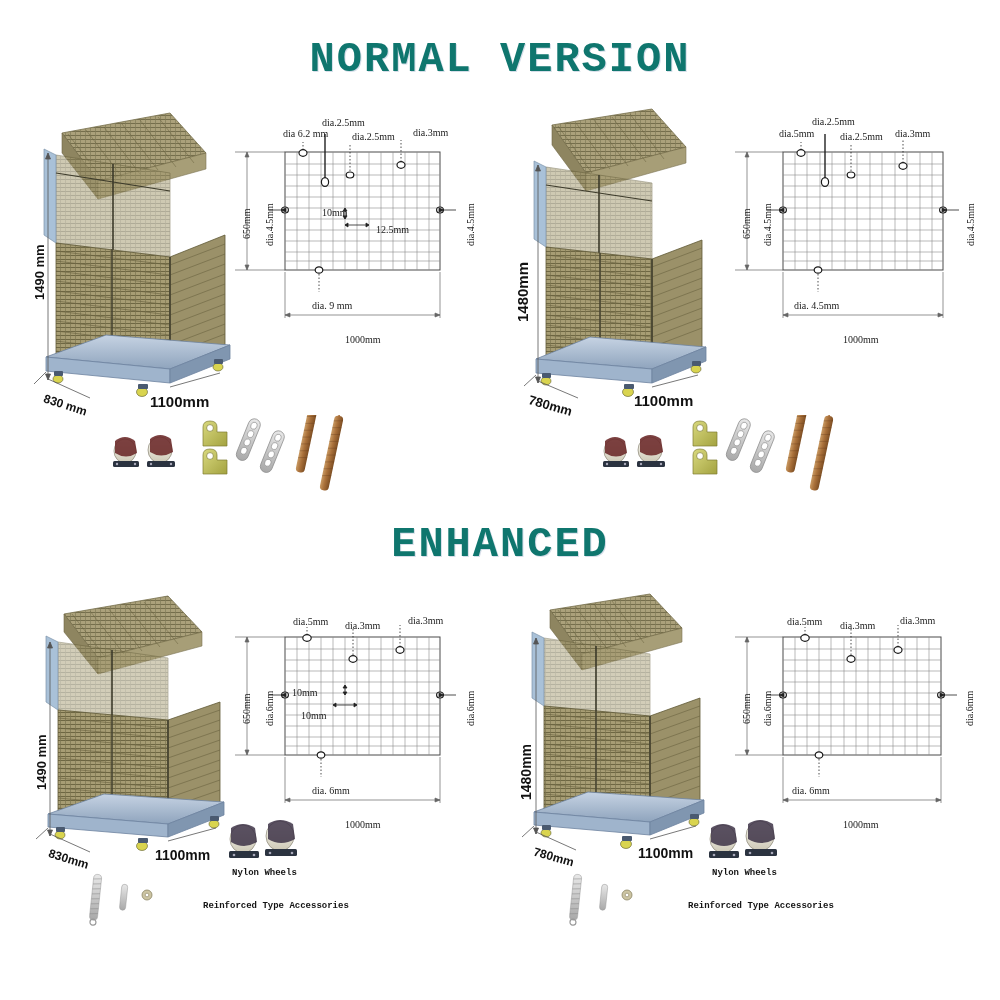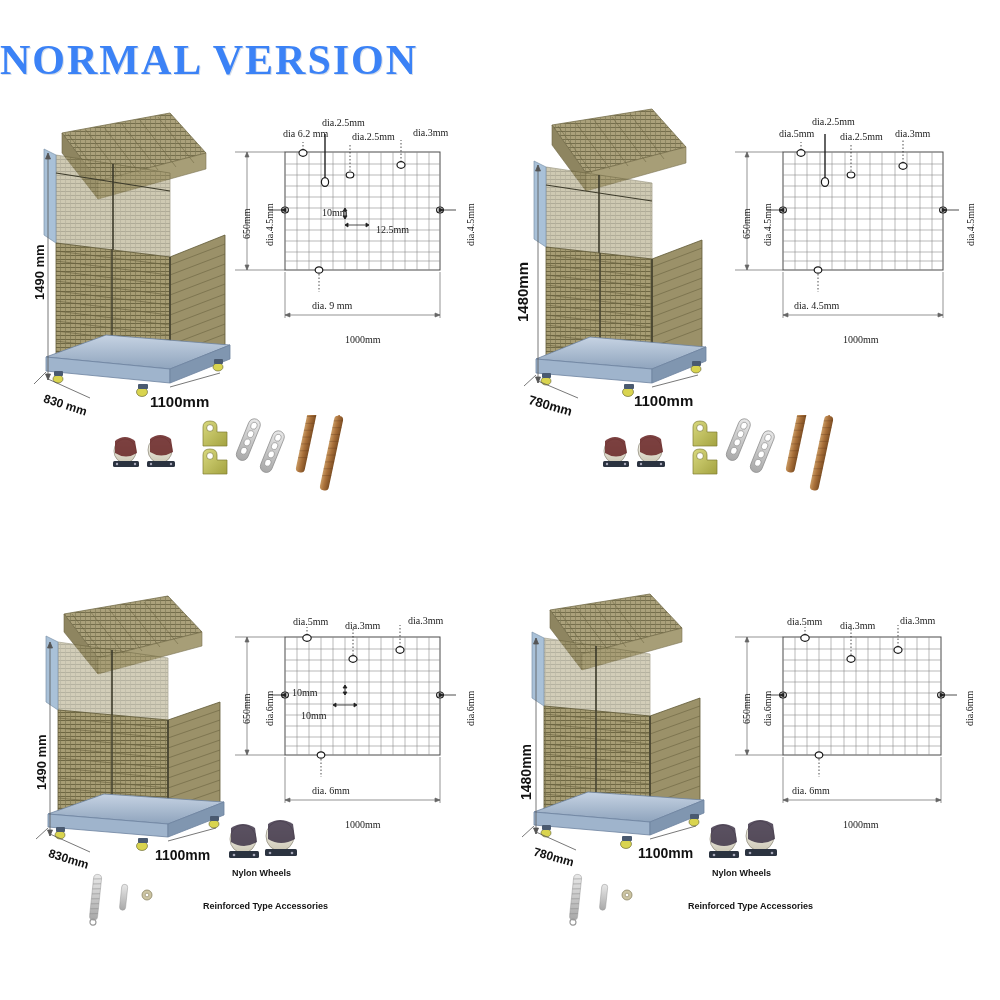--- a/index.html
+++ b/index.html
@@ -8,23 +8,24 @@
     width: 1000px; height: 1000px;
     background: #ffffff;
     font-family: "Liberation Serif", serif;
     overflow: hidden;
   }
   #page { position: relative; width: 1000px; height: 1000px; background:#fff; }
 
   .section-title {
     position: absolute;
     width: 100%;
-    font-family: Liberation Serif, serif;
+    text-align: center;
+    font-family: Liberation Mono, monospace;
     font-weight: bold;
-    color: #3b82f6;
+    color: #0f766e;
     letter-spacing: 2px;
     text-shadow: 1px 1px 0 rgba(180,195,215,.55);
   }
   #title-normal { top: 36px; font-size: 42px; }
   #title-enhanced { top: 521px; font-size: 42px; }
 
   
   .abs { position: absolute; }
   .dimtext {
     position: absolute;
@@ -36,21 +37,21 @@
   .meshlabel {
     position: absolute;
     font-family: "Liberation Serif", serif;
     font-size: 10px;
     color: #1b1b1b;
     white-space: nowrap;
   }
   .rot90 { transform: rotate(-90deg); transform-origin: 0 0; }
   .accessory-caption {
     position: absolute;
-    font-family: Liberation Sans, sans-serif;
+    font-family: Liberation Mono, monospace;
     font-size: 9px;
     font-weight: bold;
     color: #141414;
     white-space: nowrap;
   }
 
   
   .rack { position: absolute; }
   .rack svg { display:block; }
 
@@ -58,20 +59,21 @@
   .mesh-wrap { position: absolute; }
   .mesh-wrap svg { display: block; overflow: visible; }
 </style>
 </head>
 <body>
 
 <div id="page">
 
   <div class="section-title" id="title-normal">NORMAL  VERSION</div>
 
+  <div class="section-title" id="title-enhanced">ENHANCED</div>
 
   <div class="rack" style="left:20px; top:95px;">
     <svg width="220" height="330" viewBox="0 0 220 330">
       <defs>
         <linearGradient id="meshg1" x1="0" y1="0" x2="1" y2="1">
           <stop offset="0%" stop-color="#b9b08a"></stop>
             <stop offset="50%" stop-color="#9a9068"></stop>
             <stop offset="100%" stop-color="#7d7550"></stop>
         </linearGradient>
         <pattern id="wirepat1" width="5" height="4" patternUnits="userSpaceOnUse">

